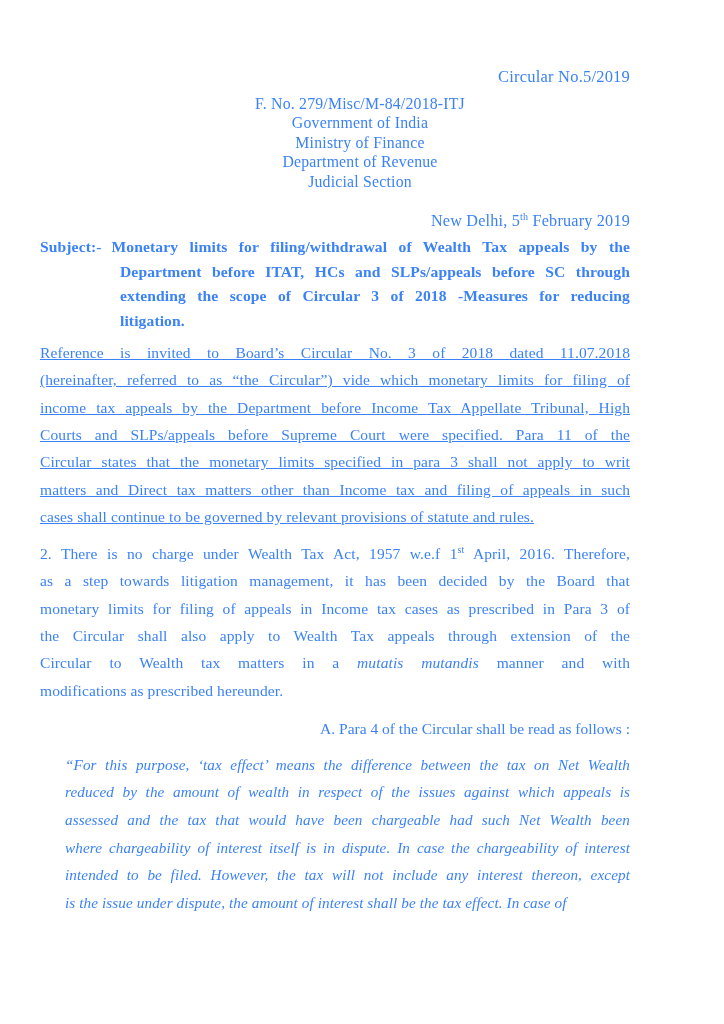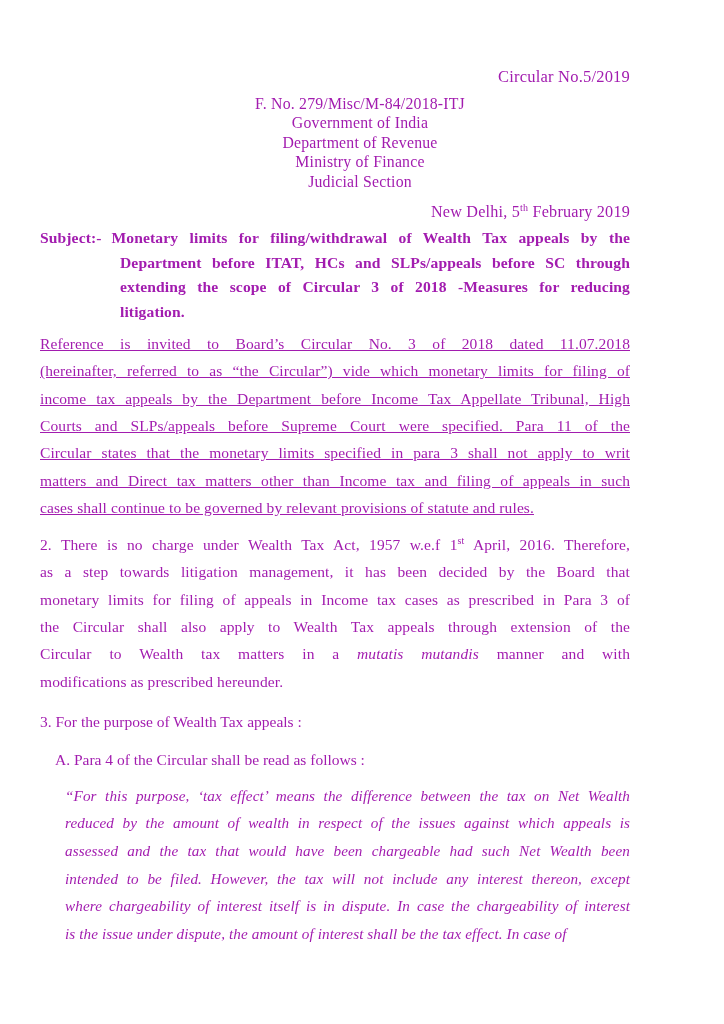--- a/index.html
+++ b/index.html
@@ -5,21 +5,21 @@
   html, body {
     margin: 0;
     padding: 0;
     background: #ffffff;
   }
   .page {
     position: relative;
     width: 724px;
     height: 1024px;
     background: #ffffff;
-    color: #a21caf;
+    color: #3b82f6;
     font-family: "Liberation Serif", "DejaVu Serif", serif;
     box-sizing: border-box;
     padding: 66px 94px 0 40px;
     overflow: hidden;
   }
   .right {
     text-align: right;
   }
   .circular-no {
     font-size: 16.5px;
@@ -31,21 +31,21 @@
     left: 25px;
     text-align: center;
     font-size: 15.8px;
     line-height: 19.4px;
     margin-top: 6px;
     letter-spacing: 0.2px;
   }
   .dateline {
     font-size: 16.2px;
     line-height: 22px;
-    margin-top: 10px;
+    margin-top: 19px;
     letter-spacing: 0.2px;
   }
   sup.sb {
     font-size: 10px;
     vertical-align: super;
     line-height: 0;
   }
   .subject {
     margin-top: 3px;
     font-weight: bold;
@@ -81,20 +81,21 @@
   .h3line {
     margin-top: 13px;
     font-size: 15.5px;
     line-height: 27px;
   }
   .subA {
     margin-top: 11px;
     padding-left: 15px;
     font-size: 15.5px;
     line-height: 27px;
+    text-align: right;
   }
   .quote {
     margin-top: 9px;
     font-style: italic;
     font-size: 15.2px;
     line-height: 27.6px;
     margin-left: 25px;
   }
   .quote .jline { white-space: nowrap; }
   em.mm { font-style: italic; }
@@ -102,22 +103,22 @@
 </head>
 <body>
 
 <div class="page">
 
   <div class="circular-no right">Circular No.5/2019</div>
 
   <div class="letterhead">
     <div>F. No. 279/Misc/M-84/2018-ITJ</div>
     <div>Government of India</div>
+    <div>Ministry of Finance</div>
     <div>Department of Revenue</div>
-    <div>Ministry of Finance</div>
     <div>Judicial Section</div>
   </div>
 
   <div class="dateline right"><span>New Delhi, 5</span><sup class="sb">th</sup><span> February 2019</span></div>
 
   <div class="subject">
     <div class="sline first jline"><span class="slabel">Subject:-</span><span>Monetary limits for filing/withdrawal of Wealth Tax appeals by the</span></div>
     <div class="sline jline">Department before ITAT, HCs and SLPs/appeals before SC through</div>
     <div class="sline jline">extending the scope of Circular 3 of 2018 -Measures for reducing</div>
     <div class="sline pline">litigation.</div>
@@ -135,26 +136,25 @@
 
   <div class="body-block para2">
     <div class="jline"><span>2. There is no charge under Wealth Tax Act, 1957 w.e.f 1</span><sup class="sb">st</sup><span> April, 2016. Therefore,</span></div>
     <div class="jline">as a step towards litigation management, it has been decided by the Board that</div>
     <div class="jline">monetary limits for filing of appeals in Income tax cases as prescribed in Para 3 of</div>
     <div class="jline">the Circular shall also apply to Wealth Tax appeals through extension of the</div>
     <div class="jline"><span>Circular to Wealth tax matters in a </span><em class="mm">mutatis mutandis</em><span> manner and with</span></div>
     <div class="pline">modifications as prescribed hereunder.</div>
   </div>
 
-  <div class="h3line">3. For the purpose of Wealth Tax appeals :</div>
 
   <div class="subA">A. Para 4 of the Circular shall be read as follows :</div>
 
   <div class="body-block quote">
     <div class="jline">“For this purpose, ‘tax effect’ means the difference between the tax on Net Wealth</div>
     <div class="jline">reduced by the amount of wealth in respect of the issues against which appeals is</div>
     <div class="jline">assessed and the tax that would have been chargeable had such Net Wealth been</div>
+    <div class="jline">where chargeability of interest itself is in dispute. In case the chargeability of interest</div>
     <div class="jline">intended to be filed. However, the tax will not include any interest thereon, except</div>
-    <div class="jline">where chargeability of interest itself is in dispute. In case the chargeability of interest</div>
     <div class="pline">is the issue under dispute, the amount of interest shall be the tax effect. In case of</div>
   </div>
 
 </div>
 
 </body></html>

